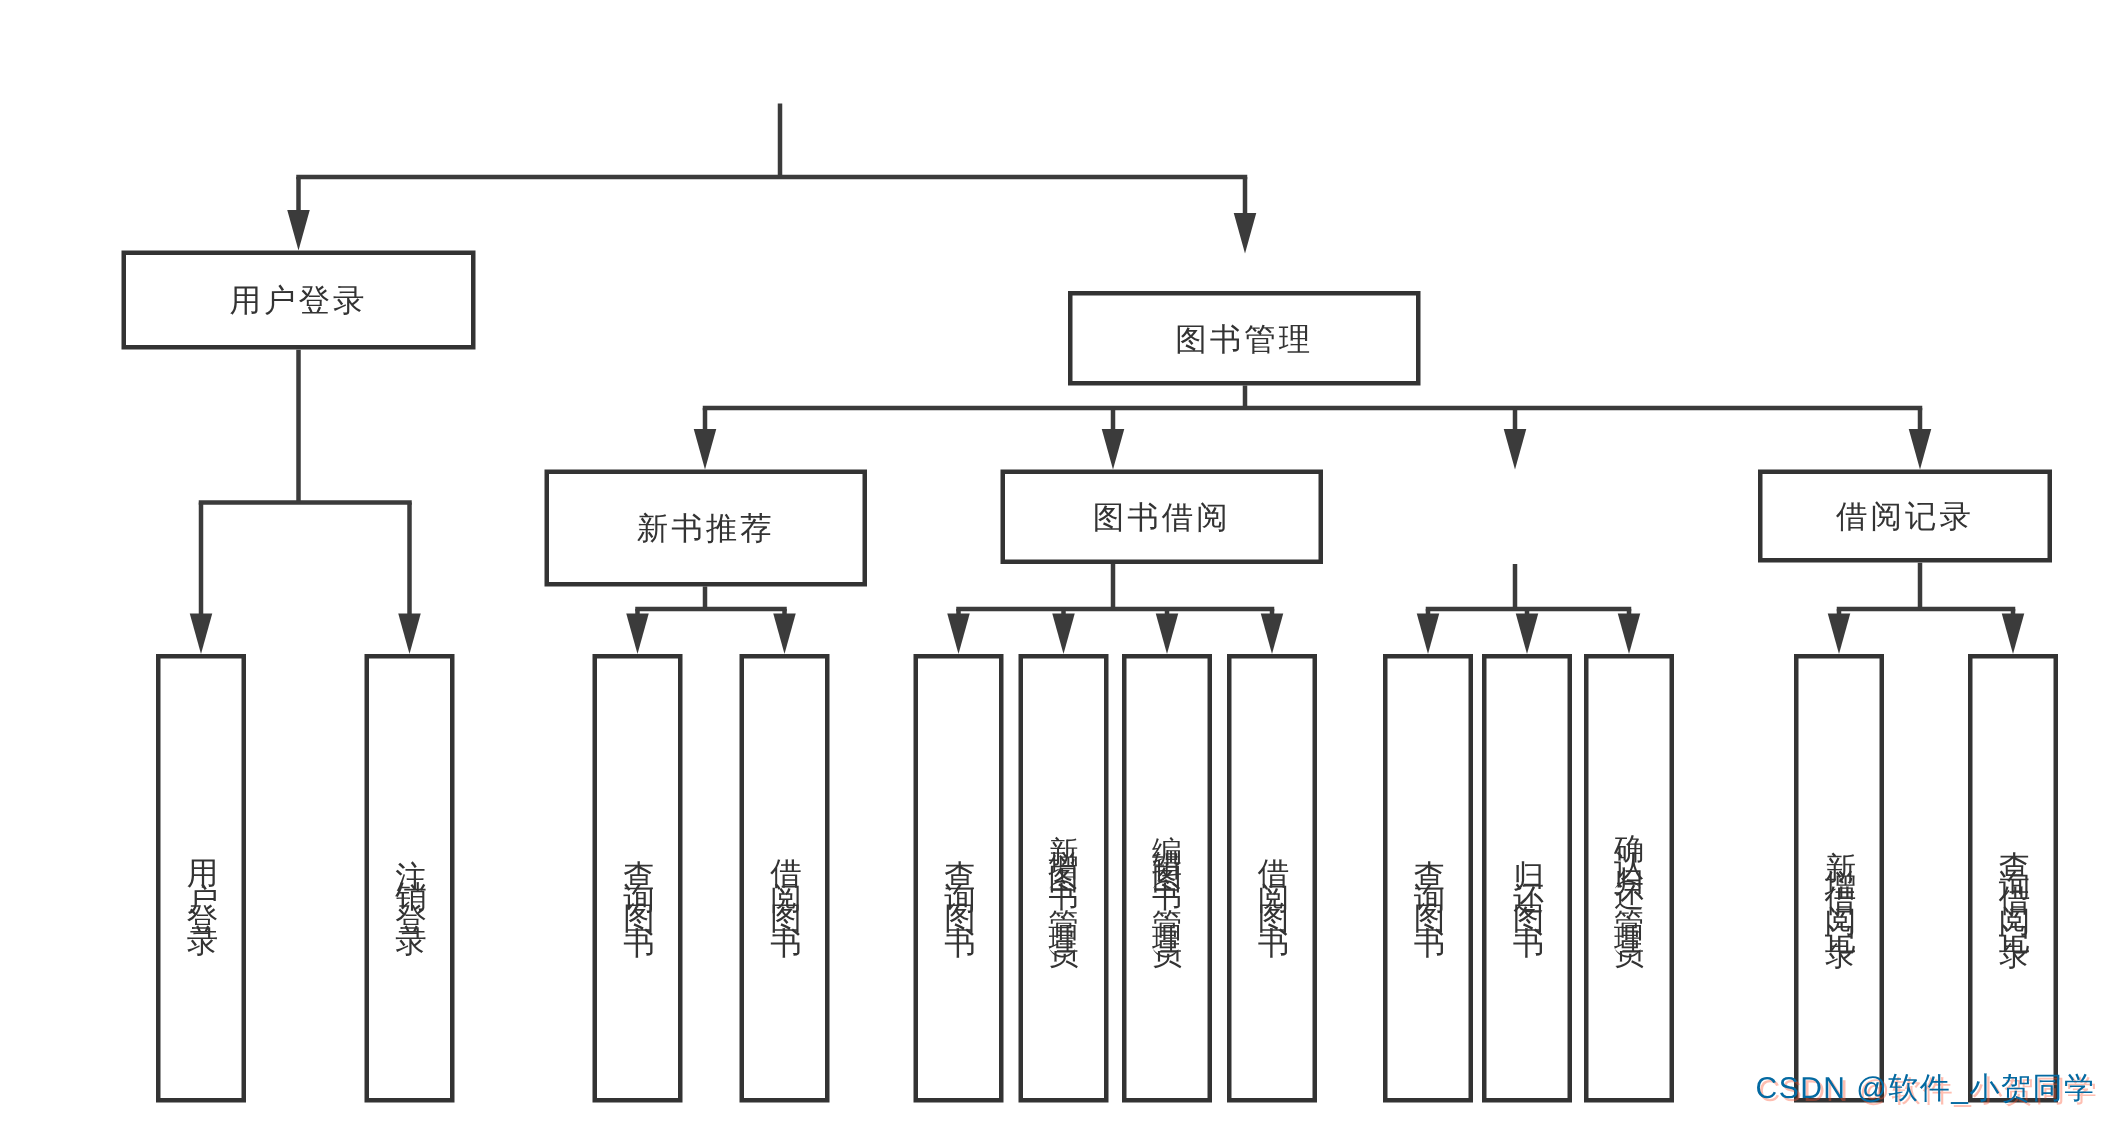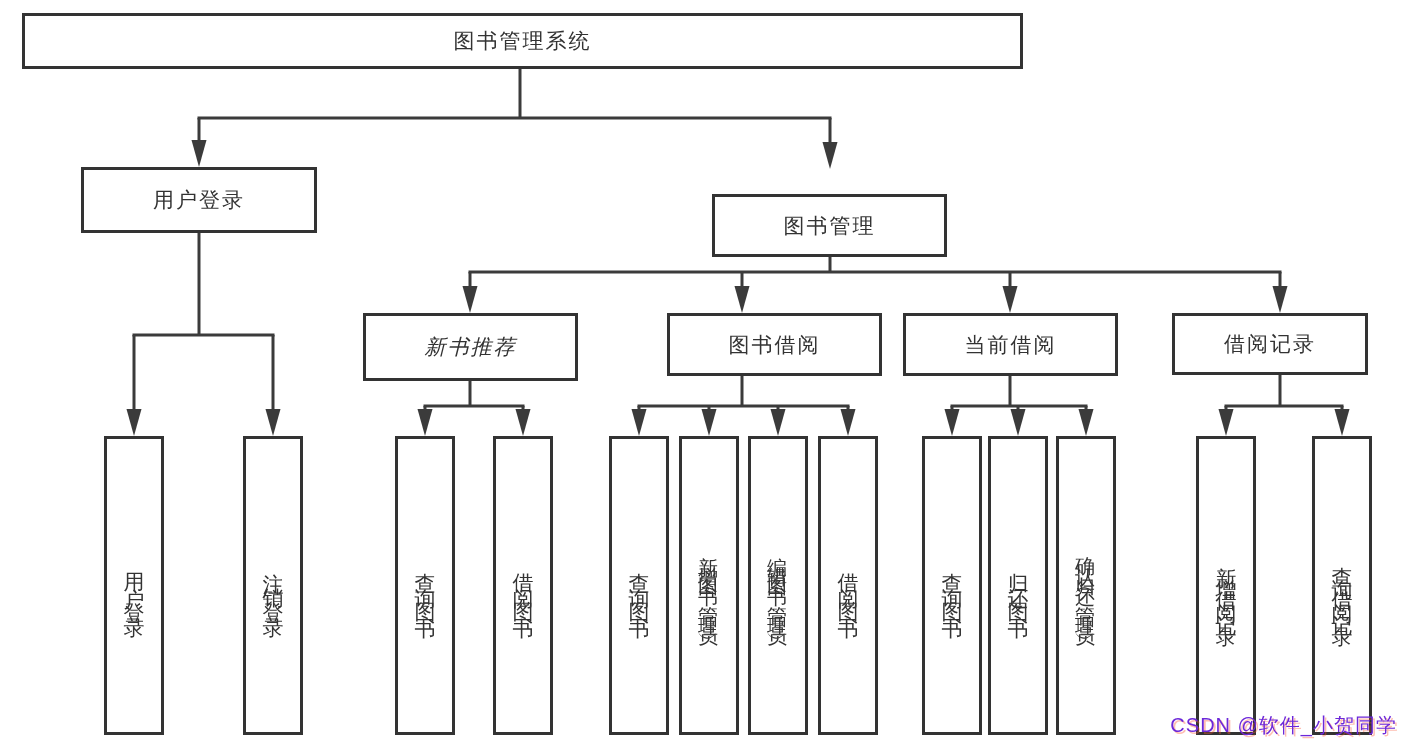--- a/index.html
+++ b/index.html
@@ -31,21 +31,21 @@
     font-size:21px;
   }
   .ls4{letter-spacing:15px;}
   .ls6{letter-spacing:12px;}
   .ls9{letter-spacing:10px;font-size:20px;}
   .watermark{
     position:absolute;
     right:8px;bottom:8px;
     font-size:20px;
     letter-spacing:1px;
-    color:#6d28d9;
+    color:#0369a1;
     text-shadow:2px 2px 0 rgba(252,85,49,0.38);
     white-space:nowrap;
   }
 </style>
 </head>
 <body>
 
 <div class="canvas">
 
   <svg class="connectors" viewBox="0 0 1405 747" xmlns="http://www.w3.org/2000/svg">
@@ -103,39 +103,33 @@
     <polygon class="head" points="1078.5,409 1093.5,409 1086,436"></polygon>
 
     <path class="line" d="M1280 375 V406"></path>
     <path class="line" d="M1224.5 406 H1343.5"></path>
     <path class="line" d="M1226 406 V411"></path>
     <polygon class="head" points="1218.5,409 1233.5,409 1226,436"></polygon>
     <path class="line" d="M1342 406 V411"></path>
     <polygon class="head" points="1334.5,409 1349.5,409 1342,436"></polygon>
   </svg>
 
-  <div class="box" style="left:22px;top:13px;width:1001px;height:56px;">
-    <span>图书管理系统</span>
-  </div>
 
   <div class="box" style="left:81px;top:167px;width:236px;height:66px;">
     <span>用户登录</span>
   </div>
   <div class="box" style="left:712px;top:169px;width:235px;height:63px;margin-top:25px;">
     <span>图书管理</span>
   </div>
 
-  <div class="box" style="left:363px;top:313px;width:215px;height:68px;font-style:italic;">
+  <div class="box" style="left:363px;top:313px;width:215px;height:78px;">
     <span>新书推荐</span>
   </div>
   <div class="box" style="left:667px;top:313px;width:215px;height:63px;">
     <span>图书借阅</span>
-  </div>
-  <div class="box" style="left:903px;top:313px;width:215px;height:63px;">
-    <span>当前借阅</span>
   </div>
   <div class="box" style="left:1172px;top:313px;width:196px;height:62px;">
     <span>借阅记录</span>
   </div>
 
   <div class="box leaf ls4" style="left:104px;top:436px;width:60px;height:299px;">
     <span>用户登录</span>
   </div>
   <div class="box leaf ls4" style="left:243px;top:436px;width:60px;height:299px;">
     <span>注销登录</span>

